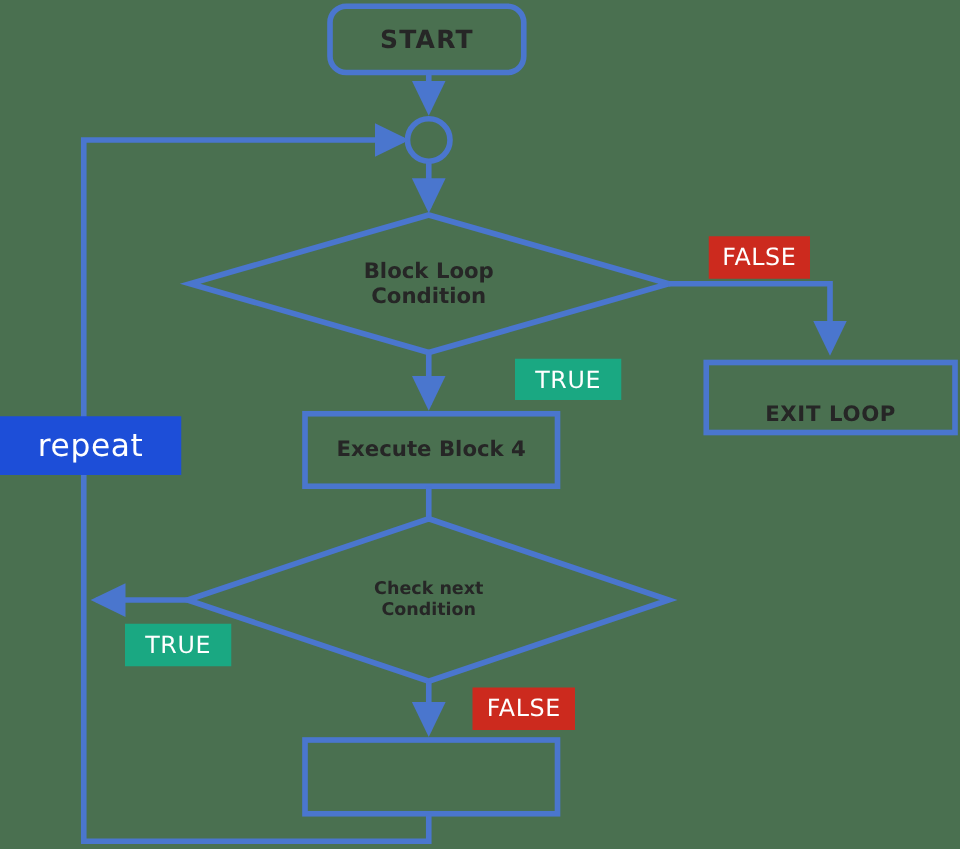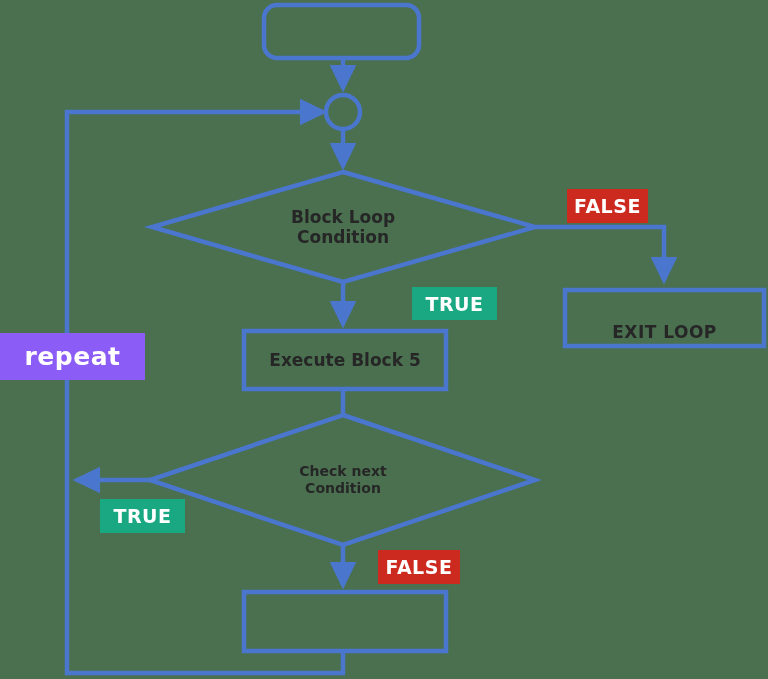--- a/index.html
+++ b/index.html
@@ -37,26 +37,26 @@
     line-height: 1.18;
     pointer-events: none;
     white-space: pre-line;
   }
   .tag {
     position: absolute;
     display: flex;
     align-items: center;
     justify-content: center;
     color: #ffffff;
-    font-weight: 700;
+    font-weight: 400;
     letter-spacing: 0.5px;
   }
   .tag-true   { background: #1aa882; text-align: center; }
   .tag-false  { background: #cc2a1e; }
-  .tag-repeat { background: #8b5cf6; }
+  .tag-repeat { background: #1d4ed8; }
 </style>
 </head>
 <body>
 
 <div id="diagram-root">
 
   <svg id="flow-svg" viewBox="0 0 768 679">
     <defs>
       <marker id="arrow" markerWidth="7" markerHeight="7" refX="5.2" refY="3" orient="auto" markerUnits="strokeWidth">
         <path d="M0,0 L6.2,3 L0,6 z" fill="#4a76ce"></path>
@@ -91,27 +91,28 @@
 
       <line x1="343" y1="545" x2="343" y2="585" marker-end="url(#arrow)"></line>
 
       <rect x="244" y="592" width="202" height="59"></rect>
 
       <path d="M343,651 L343,673 L67,673 L67,112 L323,112" marker-end="url(#arrow)"></path>
 
     </g>
   </svg>
 
+  <div class="node-label" style="left:264px; top:5px; width:155px; height:53px; font-size:20px; letter-spacing:1px;">START</div>
 
   <div class="node-label" style="left:243px; top:192px; width:200px; height:70px; font-size:17px;">Block Loop
 Condition</div>
 
   <div class="node-label" style="left:565px; top:304px; width:199px; height:56px; font-size:17px; letter-spacing:0.5px;">EXIT LOOP</div>
 
-  <div class="node-label" style="left:244px; top:331px; width:202px; height:58px; font-size:17px;">Execute Block 5</div>
+  <div class="node-label" style="left:244px; top:331px; width:202px; height:58px; font-size:17px;">Execute Block 4</div>
 
   <div class="node-label" style="left:243px; top:445px; width:200px; height:70px; font-size:14px;">Check next
 Condition</div>
 
 
   <div class="tag tag-false" style="left:567px; top:189px; width:81px; height:34px; font-size:19px;">FALSE</div>
 
   <div class="tag tag-true" style="left:412px; top:287px; width:85px; height:33px; font-size:19px;">TRUE</div>
 
   <div class="tag tag-true" style="left:100px; top:499px; width:85px; height:34px; font-size:19px;">TRUE</div>

